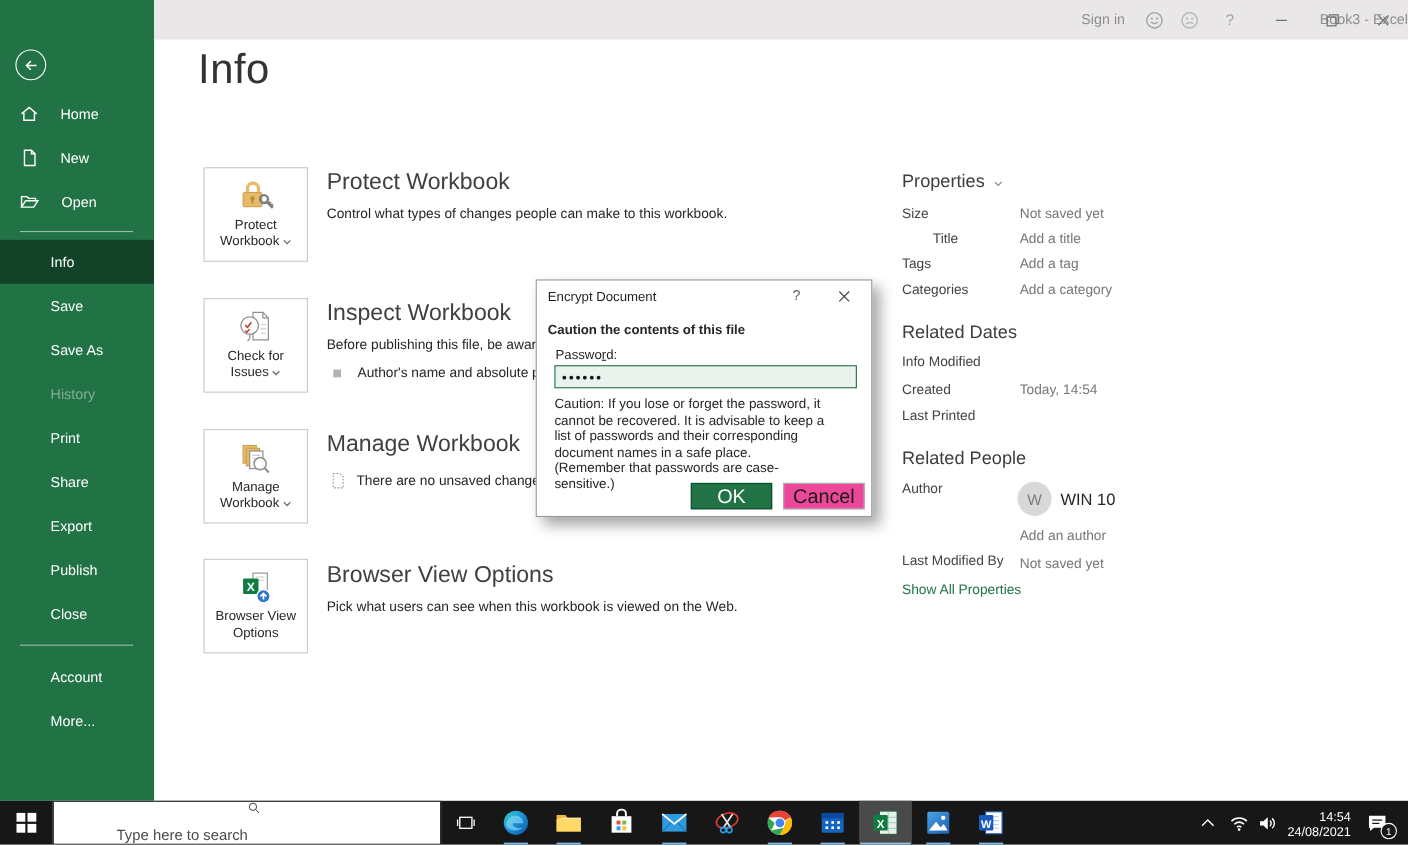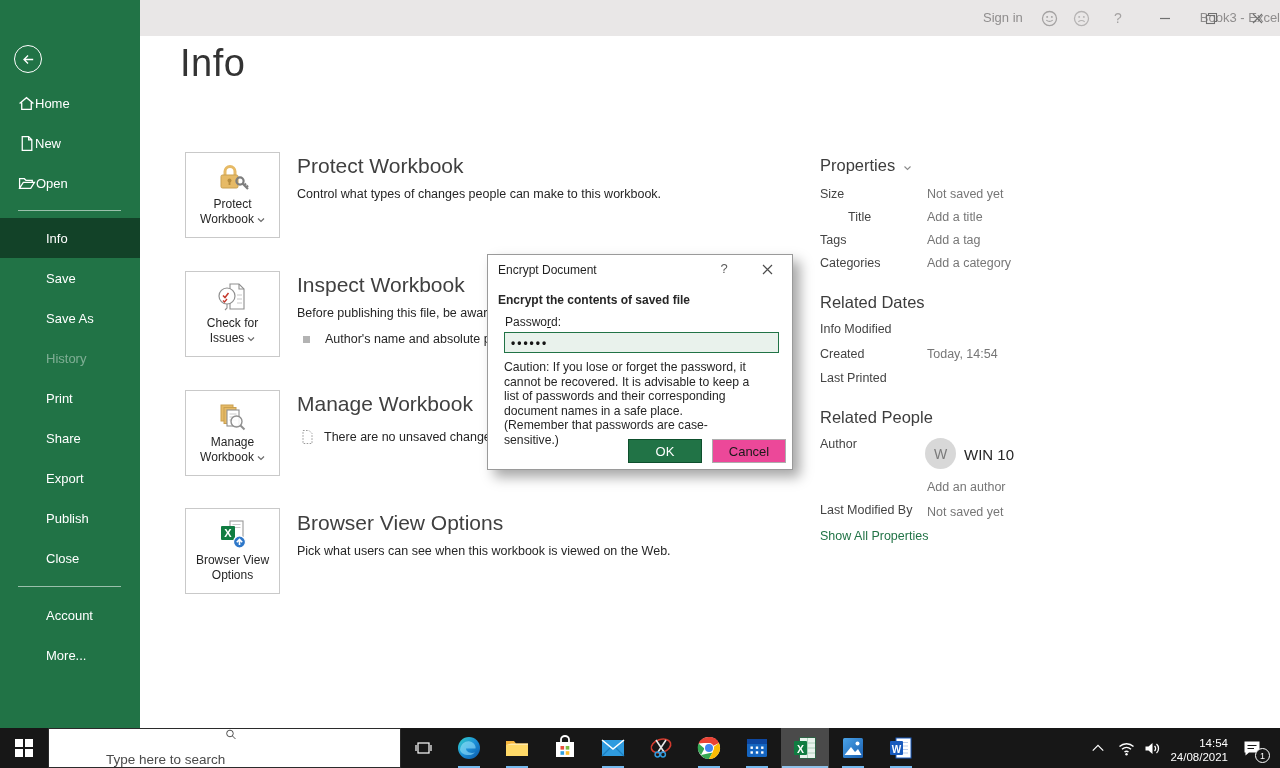--- a/index.html
+++ b/index.html
@@ -16,21 +16,21 @@
   .tb-signin { position:absolute; left:983px; top:10px; font-size:13px; color:#8f8d8d; cursor:pointer; }
   .tb-ico { position:absolute; top:0; height:36px; display:flex; align-items:center; justify-content:center; cursor:pointer; }
   .tb-help { font-size:14px; color:#a5a3a3; }
 
   
   .sidebar { position:absolute; left:0; top:0; width:140px; height:728px; background:#217346; z-index:40; }
   .back-btn { position:absolute; left:14px; top:45px; width:28px; height:28px; border:1.6px solid #fff; border-radius:50%;
               display:flex; align-items:center; justify-content:center; cursor:pointer; }
   .side-item { position:absolute; left:0; width:140px; height:40px; display:flex; align-items:center;
                color:#fff; font-size:13px; cursor:pointer; padding-left:46px; }
-  .side-item.with-icon { padding-left:18px; gap:0; }
+  .side-item.with-icon { padding-left:18px; gap:20px; }
   .side-item.selected { background:#124228; }
   .side-item.disabled { color:rgba(255,255,255,0.42); cursor:default; }
   .side-div { position:absolute; left:18px; width:103px; height:1px; background:rgba(255,255,255,0.55); }
 
   
   .page-heading { position:absolute; left:180px; top:42px; font-size:38px; font-weight:300; color:#333; letter-spacing:0.5px; }
 
   .sec-btn { position:absolute; left:185px; width:95px; height:86px; background:#fff; border:1px solid #c9c9c9;
              display:flex; flex-direction:column; align-items:center; padding-top:8px; cursor:pointer; }
   .sec-btn .lbl { font-size:12px; color:#262626; line-height:15px; text-align:center; }
@@ -63,21 +63,21 @@
               font-size:13px; color:#5c5c5c; cursor:pointer; }
   .dlg-close { position:absolute; left:266px; top:4px; width:26px; height:20px; display:flex;
                align-items:center; justify-content:center; cursor:pointer; }
   .dlg-heading { position:absolute; left:10px; top:38px; font-size:12px; font-weight:bold; color:#262626; }
   .dlg-pwlabel { position:absolute; left:17px; top:60px; font-size:12px; color:#1f1f1f; }
   .dlg-pwlabel .mn { text-decoration:underline; }
   .dlg-field { position:absolute; left:16px; top:77px; width:275px; height:21px; background:#e9f2ec;
                border:1px solid #217346; font-family:"Liberation Sans",sans-serif; font-size:12px; font-weight:bold;
                letter-spacing:2px; color:#141414; padding:0 6px; outline:none; }
   .dlg-caution { position:absolute; left:16px; top:105px; width:258px; font-size:12.2px; line-height:14.6px; color:#262626; }
-  .dlg-btn { position:absolute; top:184px; width:74px; height:24px; font-size:13px; cursor:pointer;
+  .dlg-btn { position:absolute; top:184px; width:74px; height:24px; font-size:18px; cursor:pointer;
              font-family:"Liberation Sans",sans-serif; }
   .btn-ok { left:140px; background:#217346; color:#fff; border:1px solid #0e4f2d; }
   .btn-cancel { left:224px; background:#ec4899; color:#1a1a1a; border:1px solid #adadad; }
 
   
   .taskbar { position:absolute; left:0; top:728px; width:1280px; height:40px; background:#171717; z-index:200; }
   .start-btn { position:absolute; left:0; top:0; width:48px; height:40px; display:flex; align-items:center; justify-content:center; cursor:pointer; }
   .win-grid { display:grid; grid-template-columns:8px 8px; grid-template-rows:8px 8px; gap:1.5px; }
   .win-grid div { background:#fff; }
   .searchbox { position:absolute; left:48px; top:0; width:353px; height:40px; background:#fff; border:1px solid #2b2b2b;
@@ -327,21 +327,21 @@
 <div class="dialog">
   <div class="dlg-titlebar">
     <span class="dlg-title">Encrypt Document</span>
     <span class="dlg-help">?</span>
     <span class="dlg-close">
       <svg width="11" height="11" viewBox="0 0 11 11">
           <path d="M1 1 L10 10 M10 1 L1 10" stroke="#4d4d4d" stroke-width="1.2"></path>
         </svg>
     </span>
   </div>
-  <div class="dlg-heading">Encrypt the contents of saved file</div>
+  <div class="dlg-heading">Caution the contents of this file</div>
   <div class="dlg-pwlabel"><span>Passwo</span><span class="mn">r</span><span>d:</span></div>
   <input class="dlg-field" type="text" readonly="" value="••••••" style="">
   <div class="dlg-caution">
     <div>Caution: If you lose or forget the password, it cannot be recovered. It is advisable to keep a list of passwords and their corresponding document names in a safe place.</div>
     <div>(Remember that passwords are case-sensitive.)</div>
   </div>
   <button class="dlg-btn btn-ok">OK</button>
   <button class="dlg-btn btn-cancel">Cancel</button>
 </div>
 

